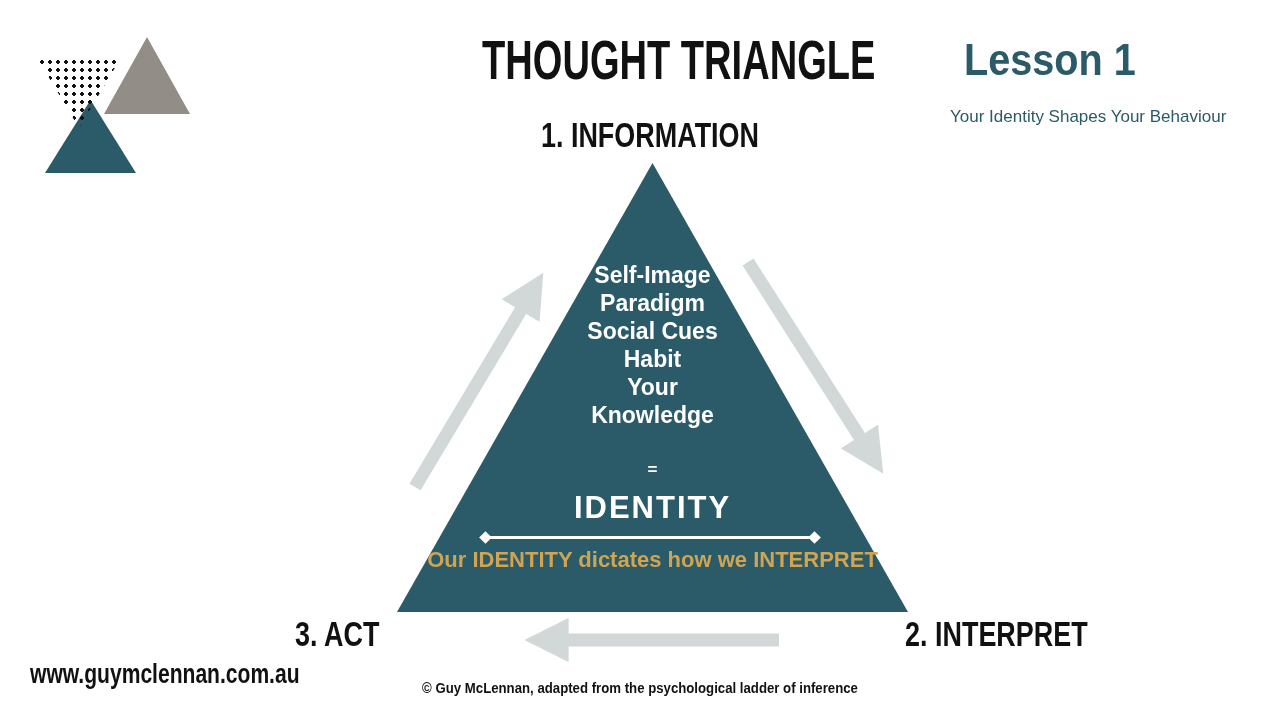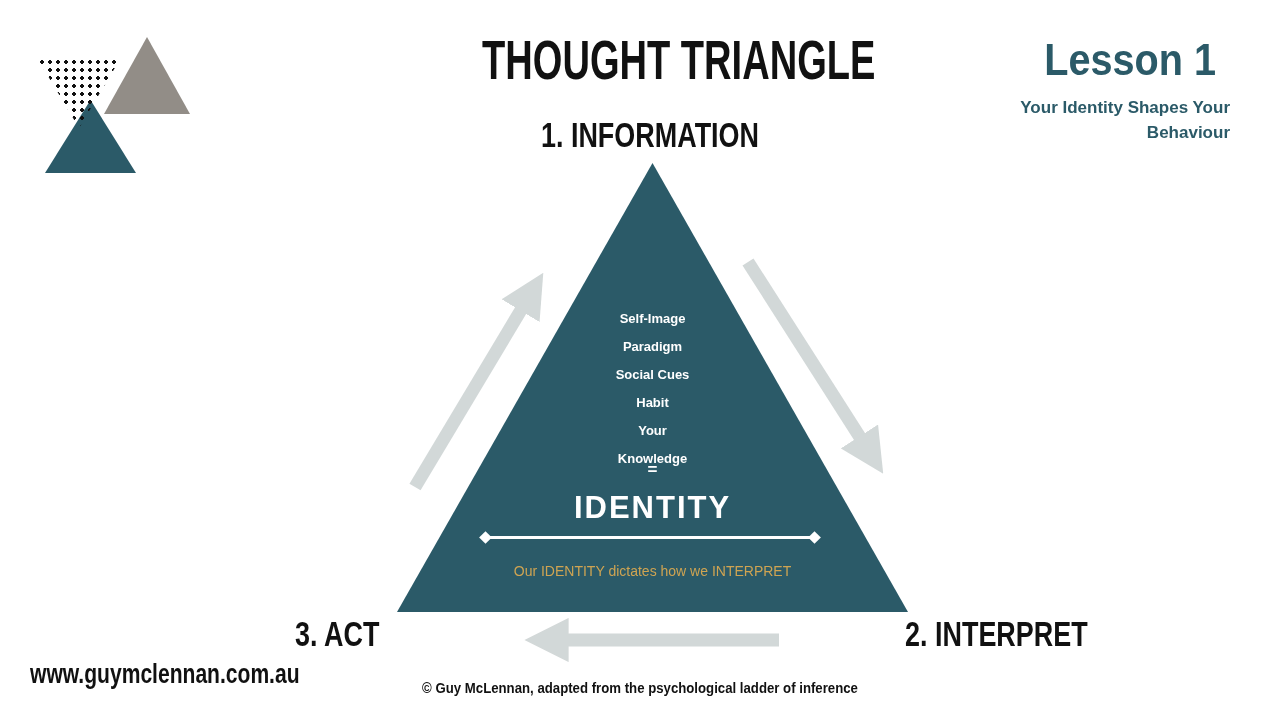--- a/index.html
+++ b/index.html
@@ -20,48 +20,48 @@
              clip-path:polygon(50% 0,0 100%,100% 100%);}
   .logo-dots{left:6px;top:26px;width:86px;height:72px;
              clip-path:polygon(0 0,100% 0,50% 100%);
              background-image:radial-gradient(circle,var(--ink) 1.7px,transparent 2px);
              background-size:8px 8px;background-position:2px 2px;}
 
   
   .title{position:absolute;left:402px;top:34px;width:500px;text-align:center;
          font-size:56px;line-height:52px;font-weight:800;letter-spacing:0px;
          transform:scaleX(0.68);transform-origin:center;white-space:nowrap;color:var(--ink);}
-  .lesson{position:absolute;left:950px;top:38px;width:280px;text-align:right;color:var(--teal);}
+  .lesson{position:absolute;left:950px;top:38px;width:280px;text-align:left;color:var(--teal);}
   .lesson-title{font-size:44px;line-height:44px;font-weight:800;
                 transform:scaleX(0.9);transform-origin:center;white-space:nowrap;}
-  .lesson-sub{margin-top:13px;font-size:17px;line-height:25px;font-weight:700;}
+  .lesson-sub{margin-top:22px;font-size:17px;line-height:25px;font-weight:400;}
 
   
   .step{position:absolute;font-weight:800;font-size:35px;line-height:36px;white-space:nowrap;color:var(--ink);}
   .step-info{left:450px;top:117px;width:400px;text-align:center;
              transform:scaleX(0.77);transform-origin:center;}
   .step-act{left:295px;top:616px;transform:scaleX(0.77);transform-origin:left center;}
   .step-interpret{left:905px;top:616px;transform:scaleX(0.77);transform-origin:left center;}
 
   
   .triangle{position:absolute;left:397px;top:163px;width:511px;height:449px;
             background:var(--teal);clip-path:polygon(50% 0,0 100%,100% 100%);}
   .tri-content{position:absolute;left:397px;top:163px;width:511px;height:449px;
                text-align:center;color:#ffffff;font-weight:700;}
-  .tri-list{position:absolute;top:98px;left:0;width:100%;font-size:13px;line-height:28px;margin-top:44px;}
+  .tri-list{position:absolute;top:98px;left:0;width:100%;font-size:23px;line-height:28px;}
   .tri-equals{position:absolute;top:297px;left:0;width:100%;font-size:17px;line-height:20px;}
   .tri-identity{position:absolute;top:327px;left:0;width:100%;font-size:31px;line-height:36px;
                 letter-spacing:2px;font-weight:800;}
   .tri-divider{position:absolute;top:536px;left:485px;width:330px;height:2.5px;background:#ffffff;}
   .tri-divider::before,.tri-divider::after{content:"";position:absolute;top:-3.5px;width:9px;height:9px;
                 background:#ffffff;transform:rotate(45deg);}
   .tri-divider::before{left:-4px;}
   .tri-divider::after{right:-4px;}
-  .tri-caption{position:absolute;top:396px;left:0;width:100%;font-size:14px;line-height:25px;
-               font-weight:400;color:var(--gold);}
+  .tri-caption{position:absolute;top:384px;left:0;width:100%;font-size:22px;line-height:25px;
+               font-weight:700;color:var(--gold);}
 
   
   .arrows{position:absolute;left:0;top:0;width:1280px;height:720px;pointer-events:none;}
 
   
   .site{position:absolute;left:30px;top:659px;font-size:27px;line-height:30px;font-weight:800;
         white-space:nowrap;transform:scaleX(0.78);transform-origin:left center;color:var(--ink);}
   .credit{position:absolute;left:340px;top:679px;width:600px;text-align:center;font-size:15px;
           line-height:18px;font-weight:800;white-space:nowrap;
           transform:scaleX(0.88);transform-origin:center;color:var(--ink);}

